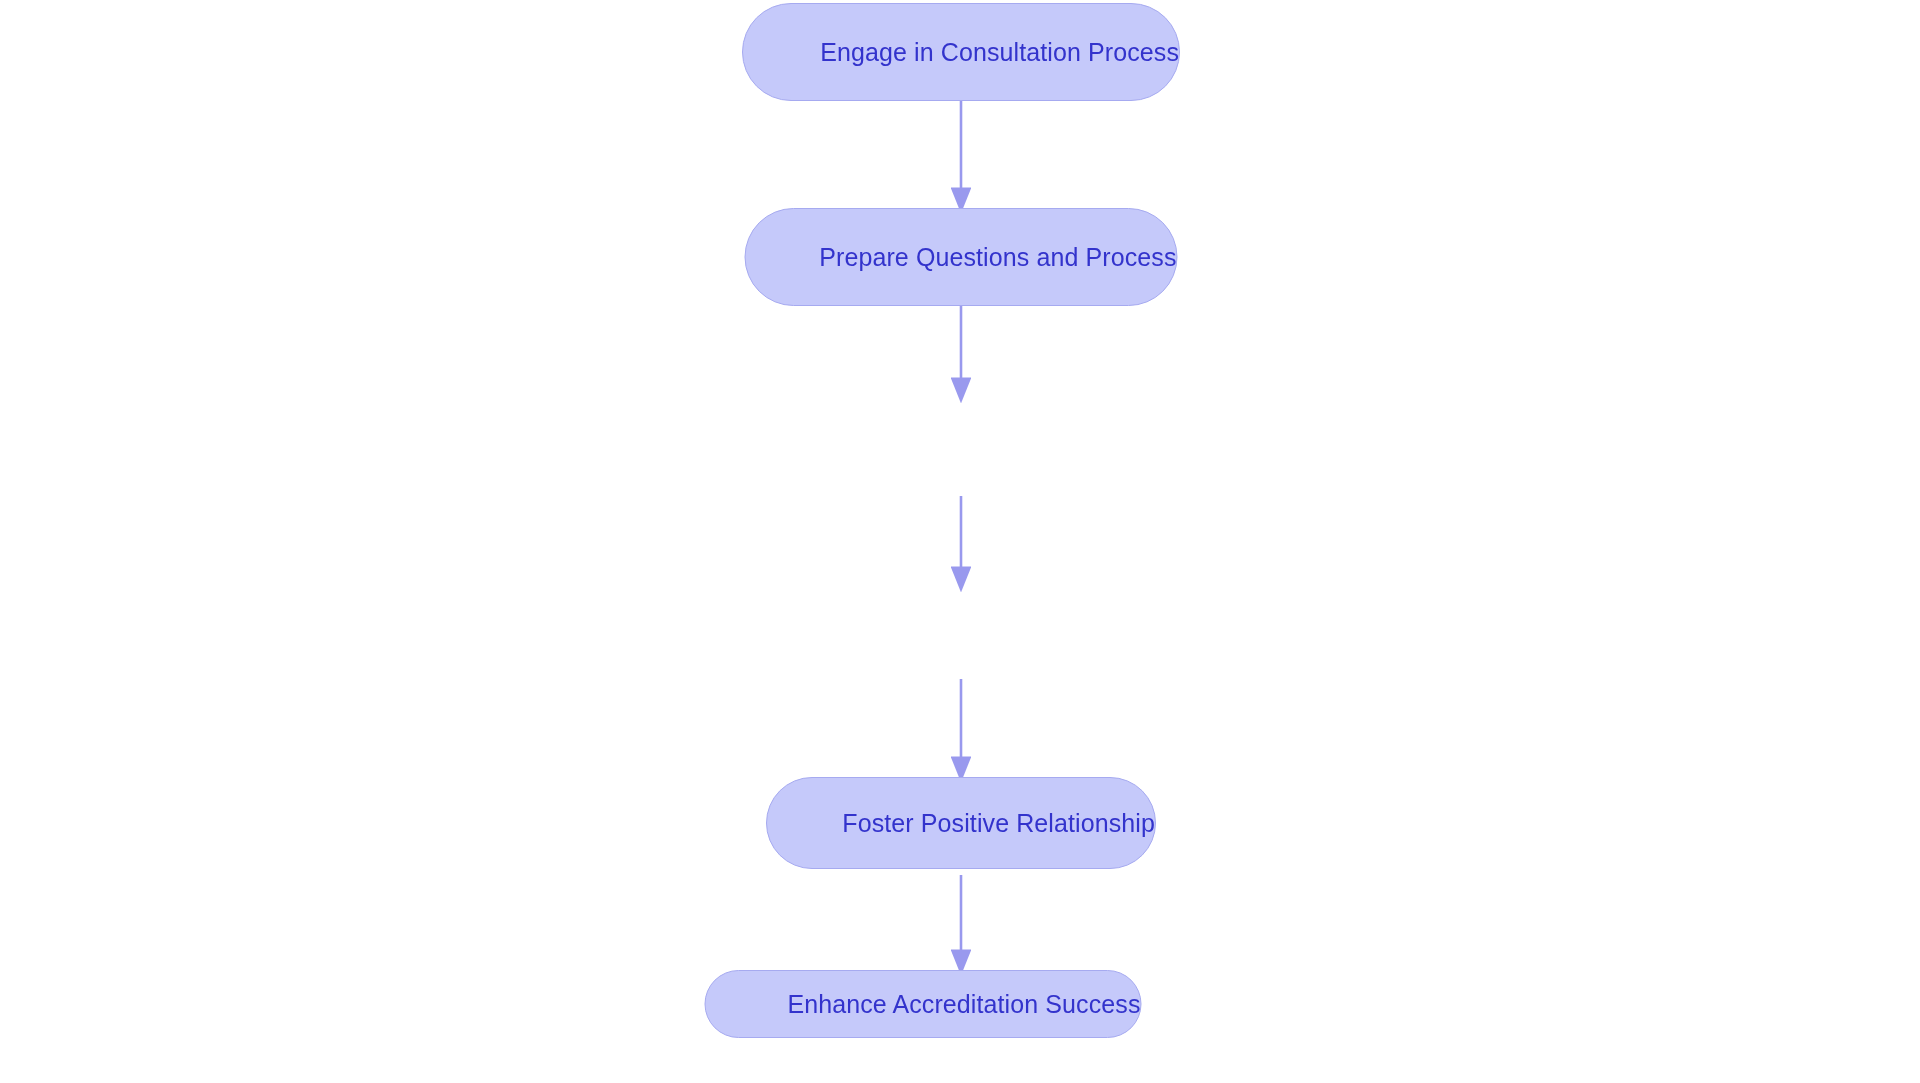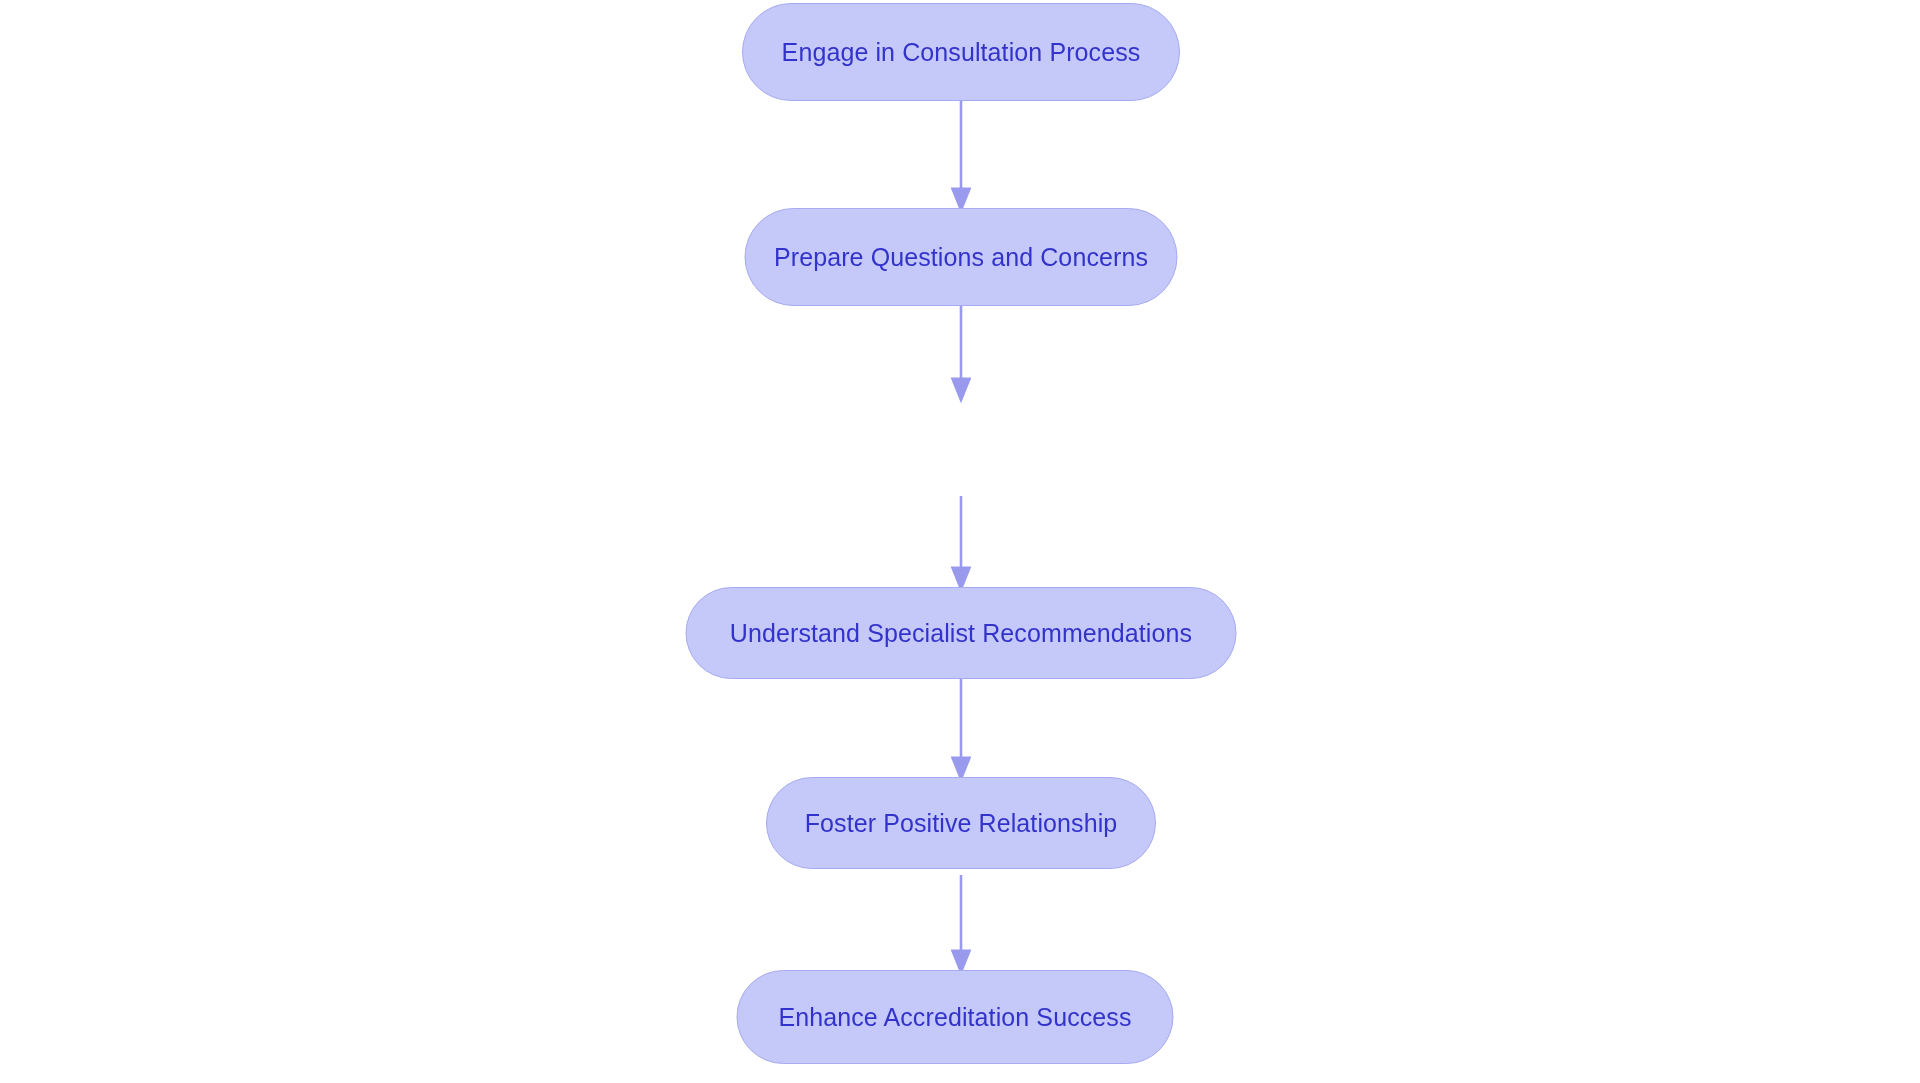--- a/index.html
+++ b/index.html
@@ -28,21 +28,21 @@
     width: 1920px;
     height: 1083px;
     pointer-events: none;
   }
 
   .node {
     position: absolute;
     box-sizing: border-box;
     display: flex;
     align-items: center;
-    justify-content: center;
+    justify-content: flex-end;
     background: #c5c9fa;
     border: 1.6px solid #a6aaf0;
     border-radius: 999px;
     transform: translateX(-50%);
   }
 
   .node-label {
     color: #3333cc;
     font-family: "Liberation Sans", sans-serif;
     font-size: 25px;
@@ -71,29 +71,26 @@
       <line x1="961" y1="679" x2="961" y2="759" stroke="#9999ee" stroke-width="2.6" marker-end="url(#arrowhead)"></line>
       <line x1="961" y1="875" x2="961" y2="952" stroke="#9999ee" stroke-width="2.6" marker-end="url(#arrowhead)"></line>
     </g>
   </svg>
 
   <div class="node" style="left:961px; top:3px; width:438px; height:98px;">
     <span class="node-label">Engage in Consultation Process</span>
   </div>
 
   <div class="node" style="left:961px; top:208px; width:433px; height:98px;">
-    <span class="node-label">Prepare Questions and Concerns</span>
+    <span class="node-label">Prepare Questions and Process</span>
   </div>
 
 
-  <div class="node" style="left:961px; top:587px; width:551px; height:92px;">
-    <span class="node-label">Understand Specialist Recommendations</span>
-  </div>
 
   <div class="node" style="left:961px; top:777px; width:390px; height:92px;">
     <span class="node-label">Foster Positive Relationship</span>
   </div>
 
-  <div class="node" style="left:955px; top:970px; width:437px; height:94px;">
+  <div class="node" style="left:923px; top:970px; width:437px; height:68px;">
     <span class="node-label">Enhance Accreditation Success</span>
   </div>
 
 </div>
 
 </body></html>

